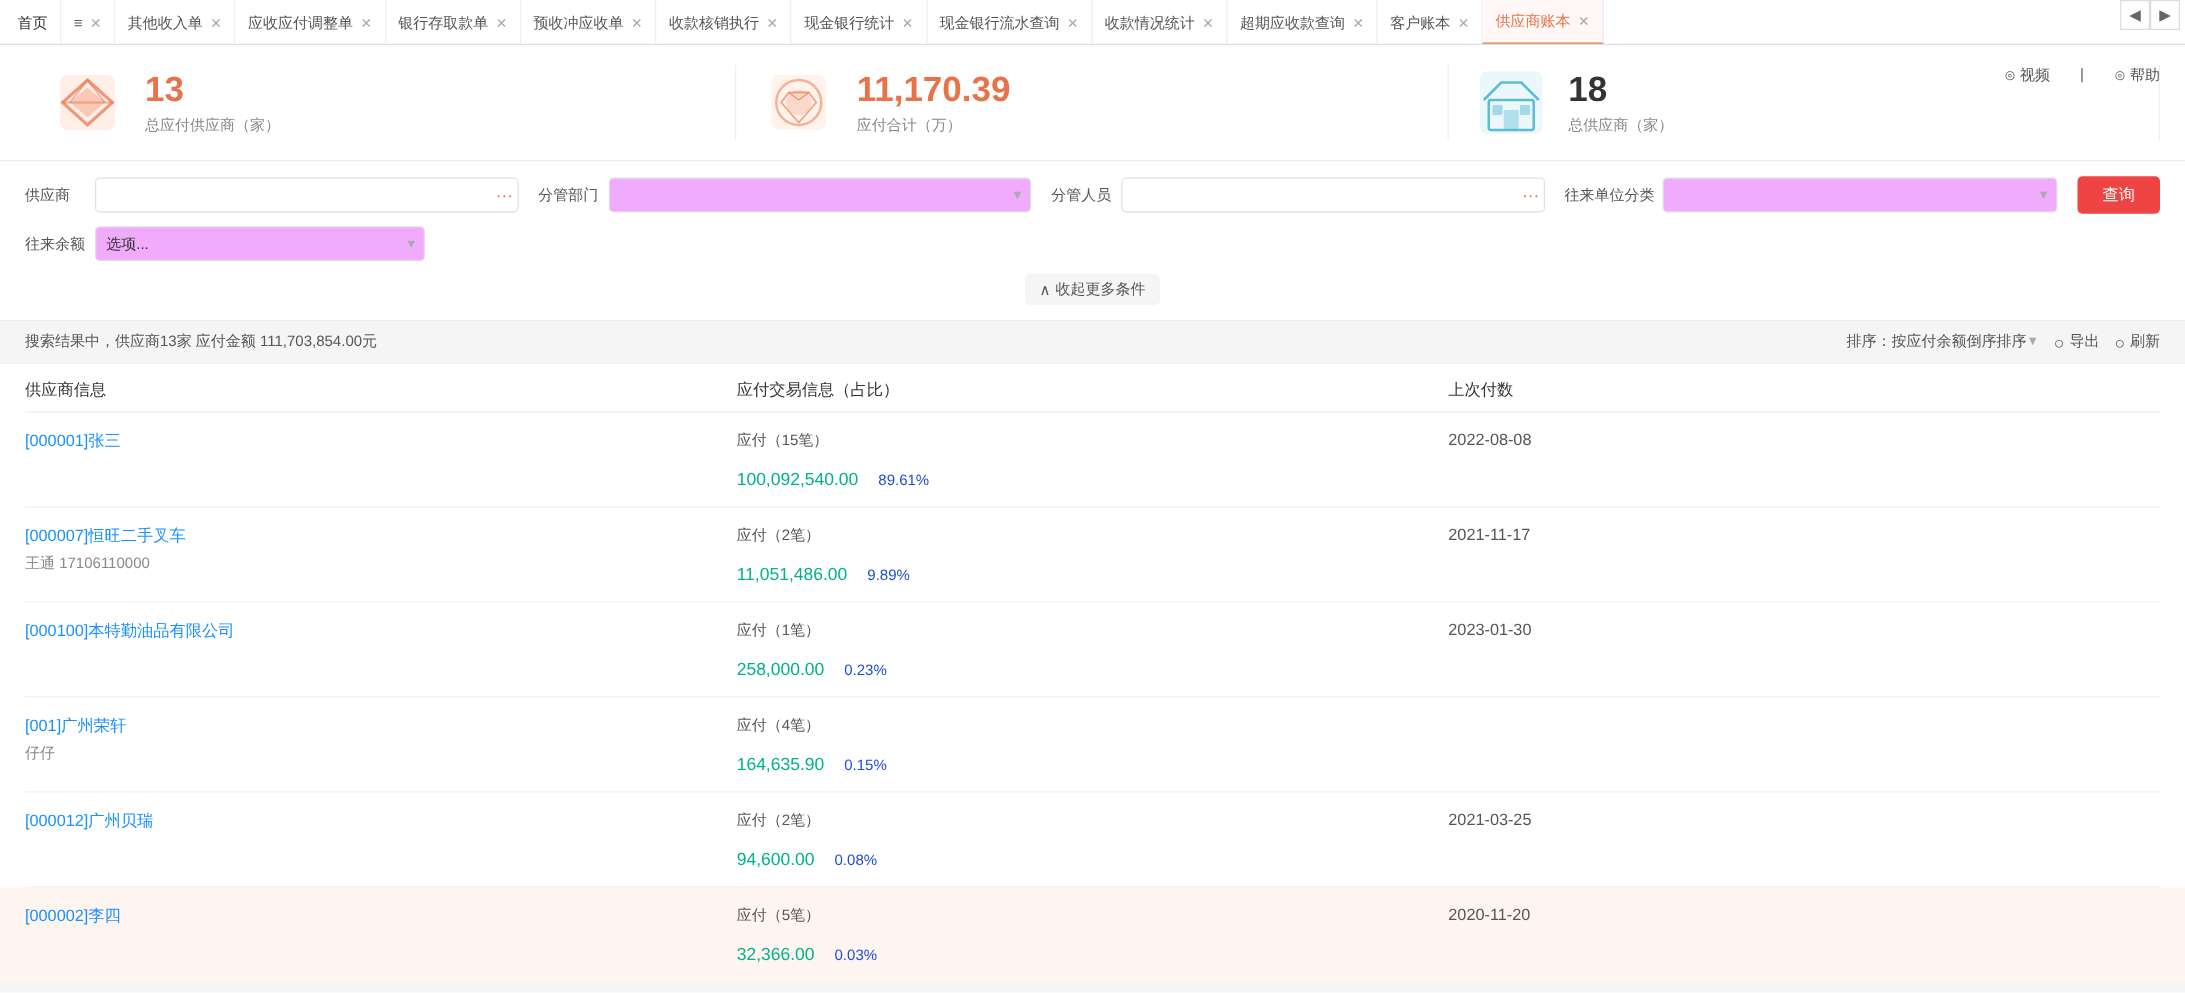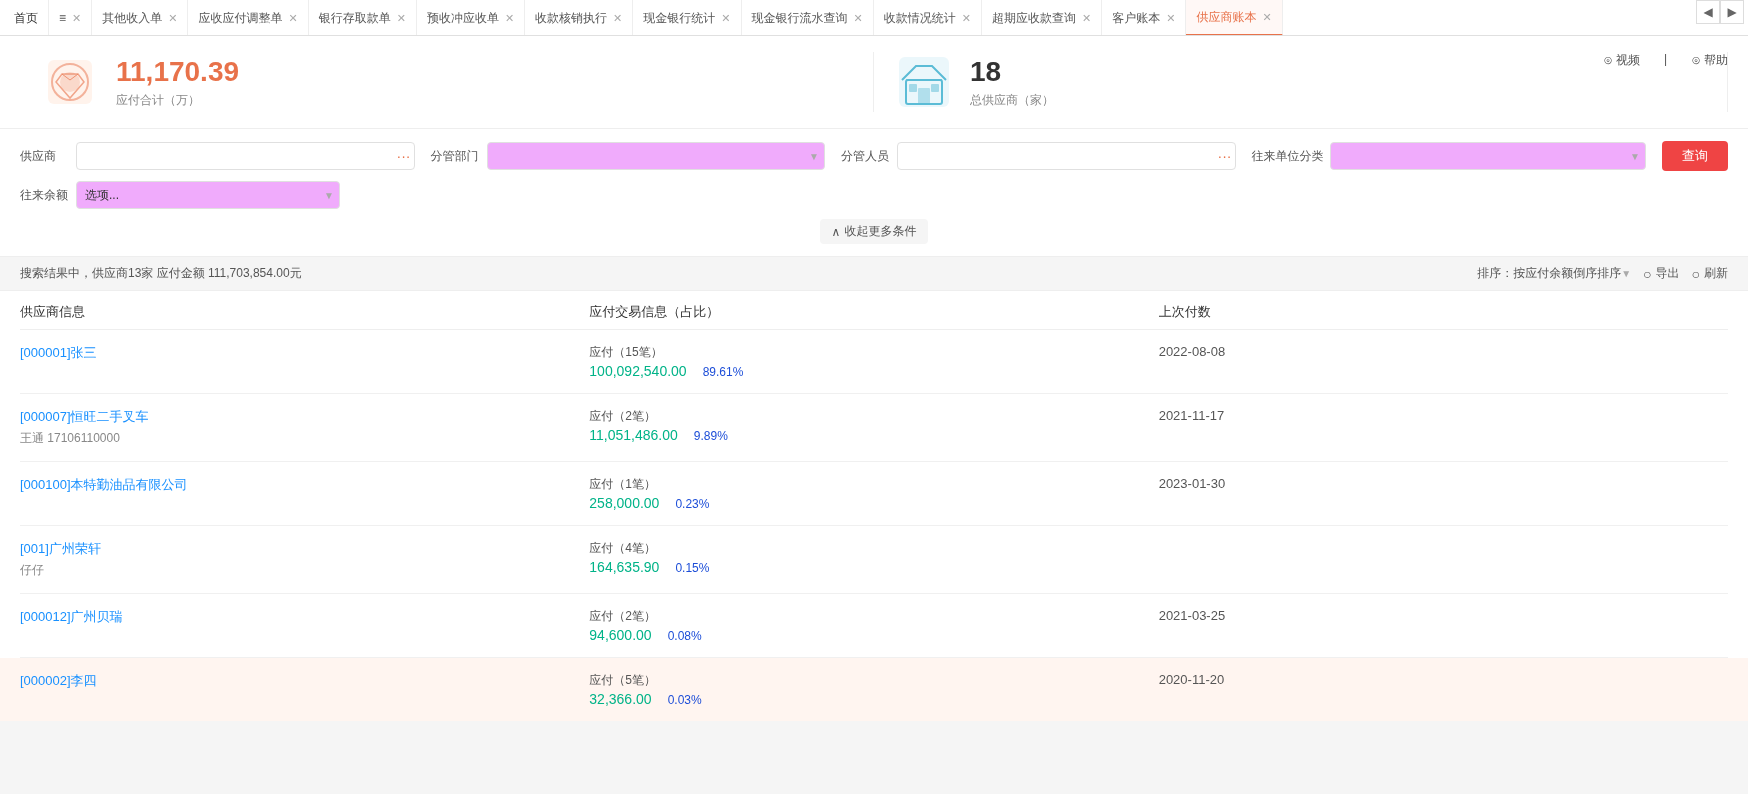--- a/index.html
+++ b/index.html
@@ -200,21 +200,21 @@
       grid-template-columns: 1fr 1fr 1fr;
       padding: 14px 0;
       border-bottom: 1px solid #f0f0f0;
       align-items: start;
     }
     .table-row:last-child { border-bottom: none; }
     .table-row.highlighted { background: #fff5f0; margin: 0 -20px; padding: 14px 20px; }
     .supplier-link { color: #1890ff; text-decoration: none; font-size: 13px; cursor: pointer; }
     .supplier-sub { font-size: 12px; color: #888; margin-top: 4px; }
     .tx-label { font-size: 12px; color: #555; }
-    .tx-amount { color: #00b388; font-size: 14px; font-weight: 500; cursor: pointer; margin-top: 2px; }
+    .tx-amount { color: #00b388; font-size: 14px; font-weight: 500; cursor: pointer; margin-top: 14px; }
     .tx-pct { font-size: 12px; color: #1d4ed8; margin-left: 16px; }
     .tx-row { display: flex; align-items: baseline; gap: 0; }
     .last-payment { font-size: 13px; color: #555; }
 
     
     ::-webkit-scrollbar { width: 6px; height: 6px; }
     ::-webkit-scrollbar-track { background: #f1f1f1; }
     ::-webkit-scrollbar-thumb { background: #ccc; border-radius: 3px; }
   </style>
 </head>
@@ -275,20 +275,36 @@
         <span class="close-btn">✕</span>
       </div>
     </div>
   <div class="nav-arrows">
     <div class="nav-arrow">◀</div>
     <div class="nav-arrow">▶</div>
   </div>
 </div>
 
 <div class="summary-bar">
+  <div class="summary-item">
+    <div class="summary-icon">
+      <svg viewBox="0 0 60 60" fill="none">
+        <rect x="8" y="8" width="44" height="44" rx="6" fill="#ffe0d0" opacity="0.5"></rect>
+        <polygon points="30,12 50,30 30,48 10,30" fill="none" stroke="#e8724a" stroke-width="2.5" opacity="0.7"></polygon>
+        <polygon points="30,18 44,30 30,42 16,30" fill="#e8724a" opacity="0.3"></polygon>
+        <line x1="10" y1="30" x2="50" y2="30" stroke="#e8724a" stroke-width="1.5" opacity="0.5"></line>
+        <line x1="30" y1="12" x2="16" y2="30" stroke="#e8724a" stroke-width="1.5" opacity="0.5"></line>
+        <line x1="30" y1="12" x2="44" y2="30" stroke="#e8724a" stroke-width="1.5" opacity="0.5"></line>
+      </svg>
+    </div>
+    <div class="summary-text">
+      <span class="summary-number">13</span>
+      <span class="summary-label">总应付供应商（家）</span>
+    </div>
+  </div>
 
   <div class="summary-item">
     <div class="summary-icon">
       <svg viewBox="0 0 60 60" fill="none">
         <rect x="8" y="8" width="44" height="44" rx="6" fill="#ffe0d0" opacity="0.4"></rect>
         <circle cx="30" cy="30" r="18" fill="none" stroke="#e8724a" stroke-width="2" opacity="0.5"></circle>
         <circle cx="30" cy="30" r="10" fill="#e8724a" opacity="0.2"></circle>
         <path d="M22 22 L38 22 L44 30 L30 46 L16 30 Z" fill="none" stroke="#e8724a" stroke-width="1.5" opacity="0.6"></path>
         <path d="M22 22 L30 28 L38 22" stroke="#e8724a" stroke-width="1" opacity="0.7"></path>
       </svg>

